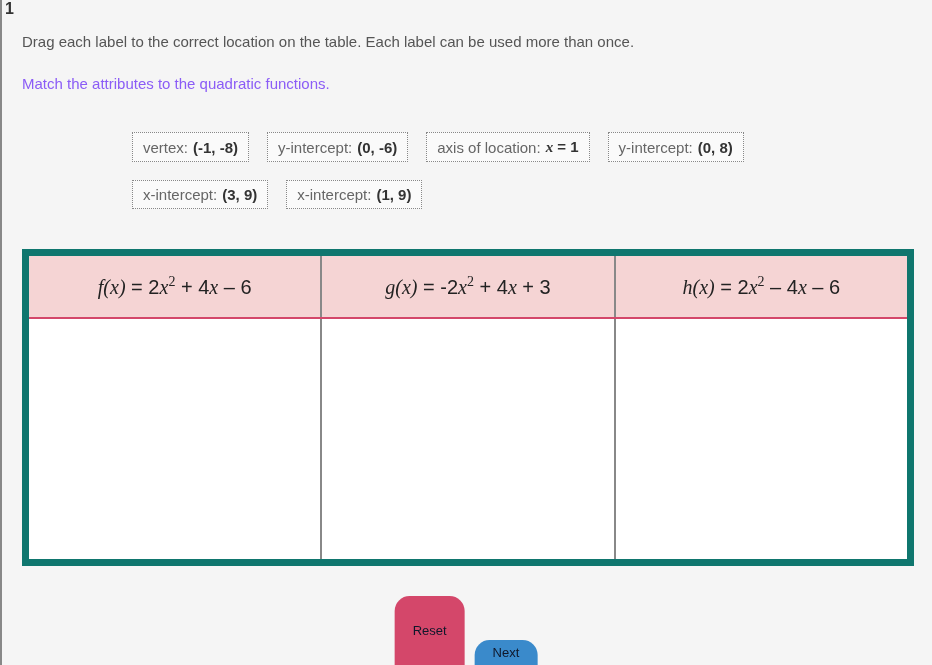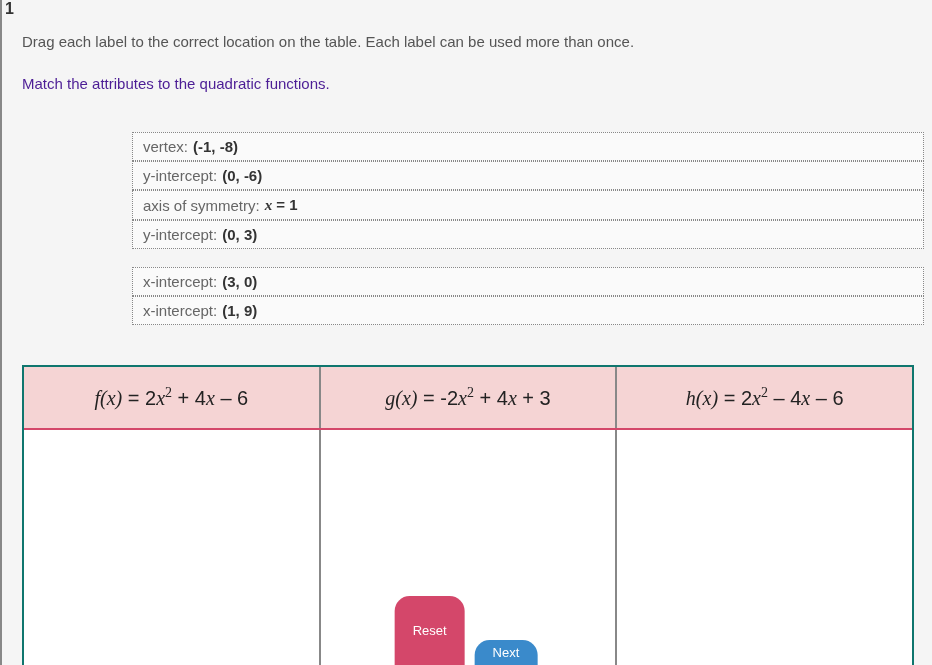--- a/index.html
+++ b/index.html
@@ -29,32 +29,32 @@
       color: #333;
       font-weight: bold;
     }
     .instruction {
       color: #555;
       font-size: 15px;
       margin-top: 18px;
       margin-bottom: 25px;
     }
     .subinstruction {
-      color: #4c1d95;
+      color: #8b5cf6;
       font-size: 15px;
       margin-bottom: 40px;
     }
     .labels-container {
       margin-left: 110px;
       margin-bottom: 15px;
     }
     .labels-row {
       display: flex;
+      gap: 18px;
       margin-bottom: 18px;
-      flex-direction: column;
     }
     .label-item {
       display: inline-flex;
       align-items: center;
       border: 1px dotted #888;
       background: #fafafa;
       padding: 5px 10px;
       font-size: 15px;
       color: #555;
       cursor: move;
@@ -67,21 +67,21 @@
       font-weight: bold;
       margin-left: 5px;
     }
     .label-value .italic {
       font-style: italic;
       font-family: 'Times New Roman', serif;
     }
     .table-wrapper {
       margin-right: 10px;
       margin-top: 40px;
-      border: 2px solid #0f766e;
+      border: 7px solid #0f766e;
     }
     .table-header-row {
       display: flex;
       background: #f5d4d4;
       border-bottom: 2px solid #d4476a;
     }
     .table-header-cell {
       flex: 1;
       padding: 18px 10px;
       text-align: center;
@@ -117,21 +117,21 @@
     }
     .bottom-buttons {
       position: absolute;
       bottom: 0;
       left: 50%;
       transform: translateX(-50%);
       display: flex;
       gap: 10px;
     }
     .btn {
-      color: #ffffff;
+      color: #0f172a;
       padding: 5px 18px;
       border-radius: 15px 15px 0 0;
       font-size: 13px;
       cursor: pointer;
       border: none;
     }
     .btn-reset {
       background: #d4476a;
     }
     .btn-next {
@@ -152,32 +152,32 @@
     <div class="labels-row">
       <div class="label-item">
         <span class="label-text">vertex:</span>
         <span class="label-value">(-1, -8)</span>
       </div>
       <div class="label-item">
         <span class="label-text">y-intercept:</span>
         <span class="label-value">(0, -6)</span>
       </div>
       <div class="label-item">
-        <span class="label-text">axis of symmetry:</span>
+        <span class="label-text">axis of location:</span>
         <span class="label-value"><span class="italic">x</span><span> = 1</span></span>
       </div>
       <div class="label-item">
         <span class="label-text">y-intercept:</span>
-        <span class="label-value">(0, 3)</span>
+        <span class="label-value">(0, 8)</span>
       </div>
     </div>
     <div class="labels-row">
       <div class="label-item">
         <span class="label-text">x-intercept:</span>
-        <span class="label-value">(3, 0)</span>
+        <span class="label-value">(3, 9)</span>
       </div>
       <div class="label-item">
         <span class="label-text">x-intercept:</span>
         <span class="label-value">(1, 9)</span>
       </div>
     </div>
   </div>
 
   <div class="table-wrapper">
     <div class="table-header-row">

